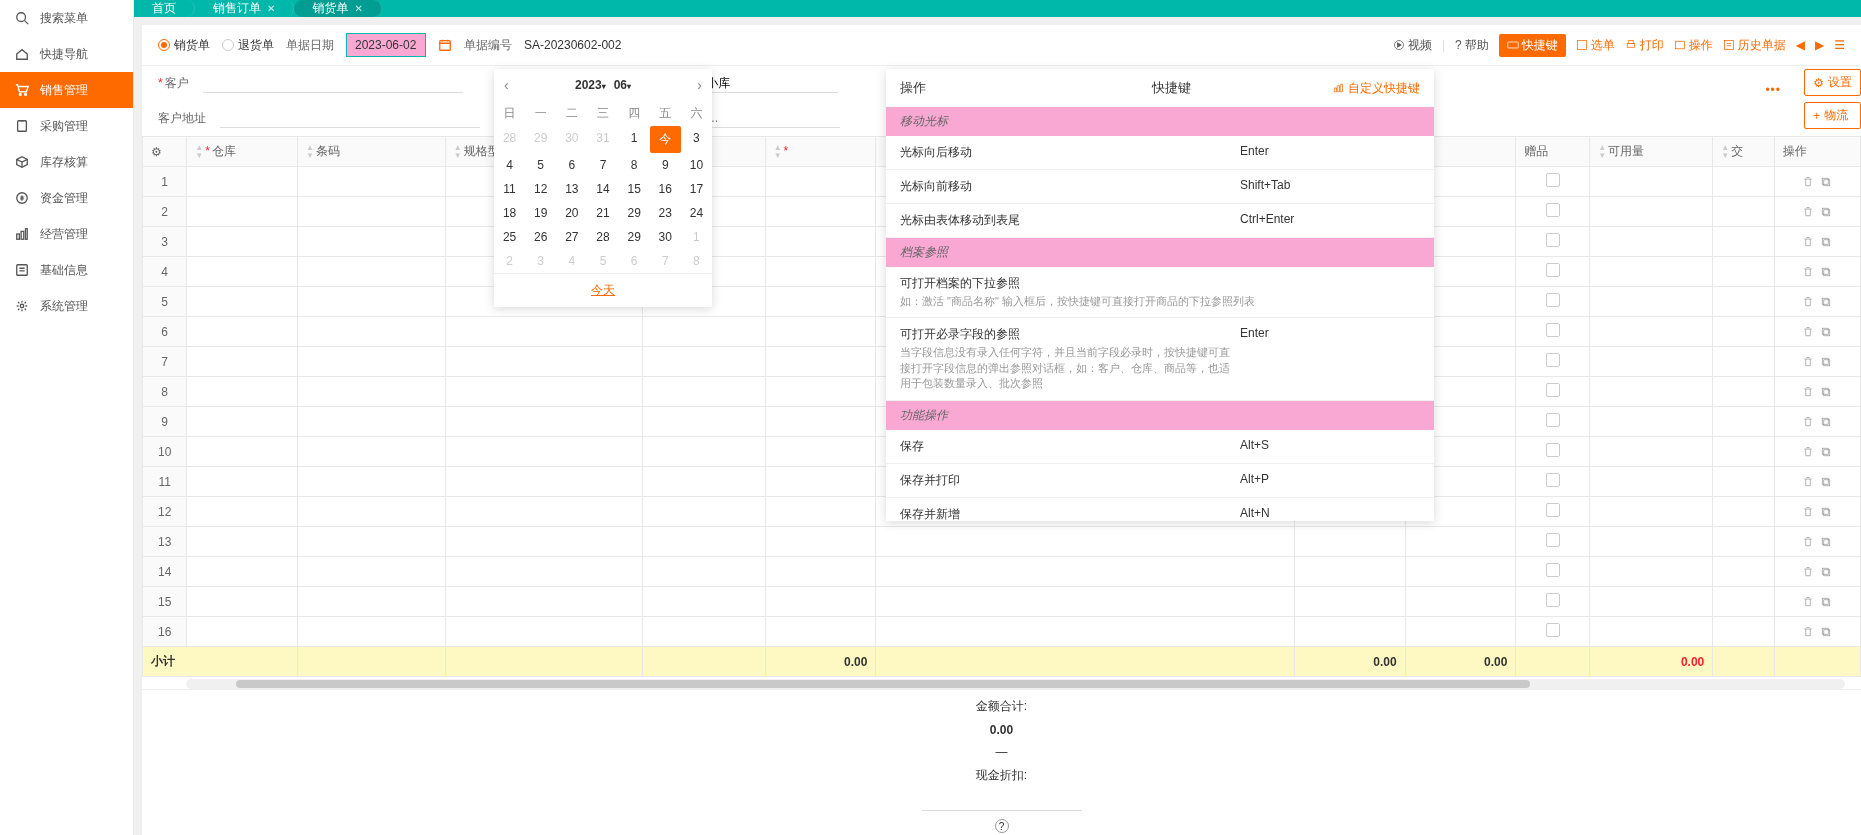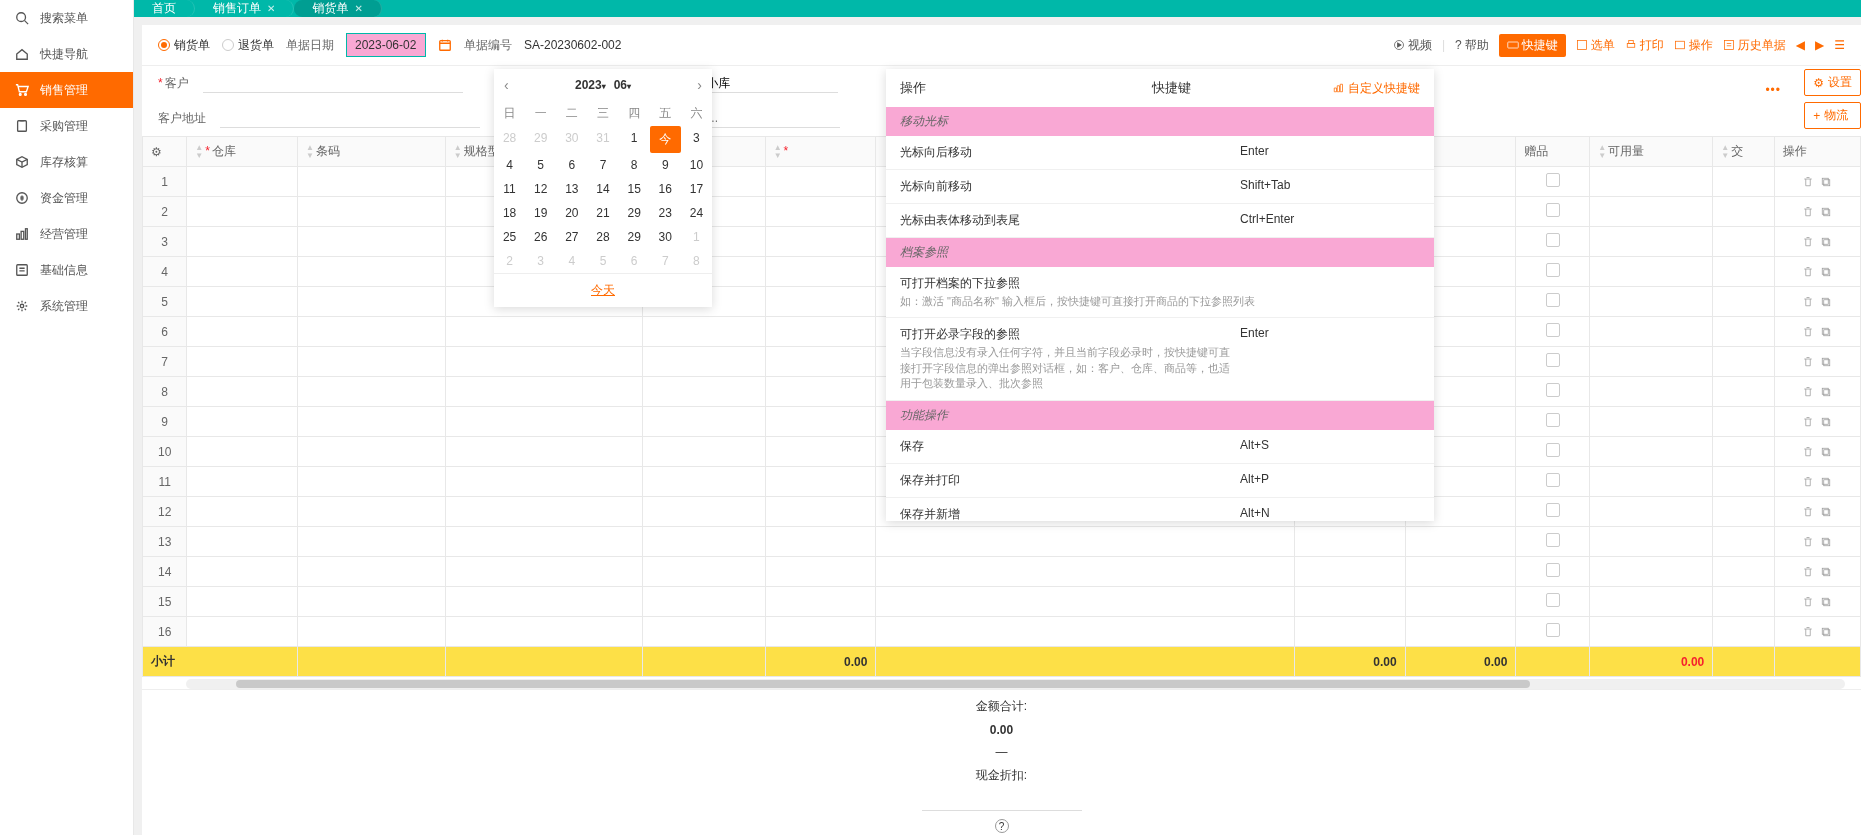--- a/index.html
+++ b/index.html
@@ -34,21 +34,21 @@
 .more-icon { color: #ff6a00; cursor: pointer; letter-spacing: 1px; }
 .right-float-btns { position: absolute; right: 0; top: 44px; display: flex; flex-direction: column; gap: 6px; z-index: 5;}
 .outline-btn { border: 1px solid #ff6a00; color: #ff6a00; padding: 4px 8px; background: #fff; border-radius: 2px; font-size: 12px; display:flex; align-items:center; gap:4px; }
 
 .table-wrap { flex: 1; overflow: hidden; position: relative; }
 table { border-collapse: collapse; width: 100%; table-layout: fixed; }
 th, td { border: 1px solid #e8e8e8; padding: 6px 8px; font-size: 12px; text-align: left; height: 26px; white-space: nowrap; overflow: hidden; }
 th { background: #fafafa; font-weight: normal; color: #666; }
 th .sort { color: #ccc; font-size: 8px; margin-right: 2px; display:inline-block; line-height:8px; vertical-align:middle;}
 td.rownum { text-align: center; background: #fafafa; color: #666; }
-tr.subtotal td { background: #fde047; font-weight: bold; }
+tr.subtotal td { background: #fef9c3; font-weight: bold; }
 .num-right { text-align: right; }
 .gift-box { width: 14px; height: 14px; border: 1px solid #ccc; border-radius: 2px; display: inline-block; }
 .op-icons { display: flex; gap: 6px; justify-content: center; color: #999; }
 .scrollbar { height: 10px; background: #f0f0f0; margin: 2px 16px 0 44px; position: relative; border-radius: 5px;}
 .scrollbar-thumb { position:absolute; left: 3%; width: 78%; top:1px; height:8px; background:#c9c9c9; border-radius:5px;}
 
 .datepicker { position: absolute; top: 44px; left: 352px; width: 218px; background: #fff; box-shadow: 0 2px 10px rgba(0,0,0,0.15); z-index: 20; font-size: 12px; }
 .dp-head { display: flex; align-items: center; justify-content: space-between; padding: 8px 10px; }
 .dp-head .nav { cursor: pointer; color: #888; font-size: 14px; }
 .dp-head-mid { display:flex; gap:8px; font-weight:bold; color:#333;}

